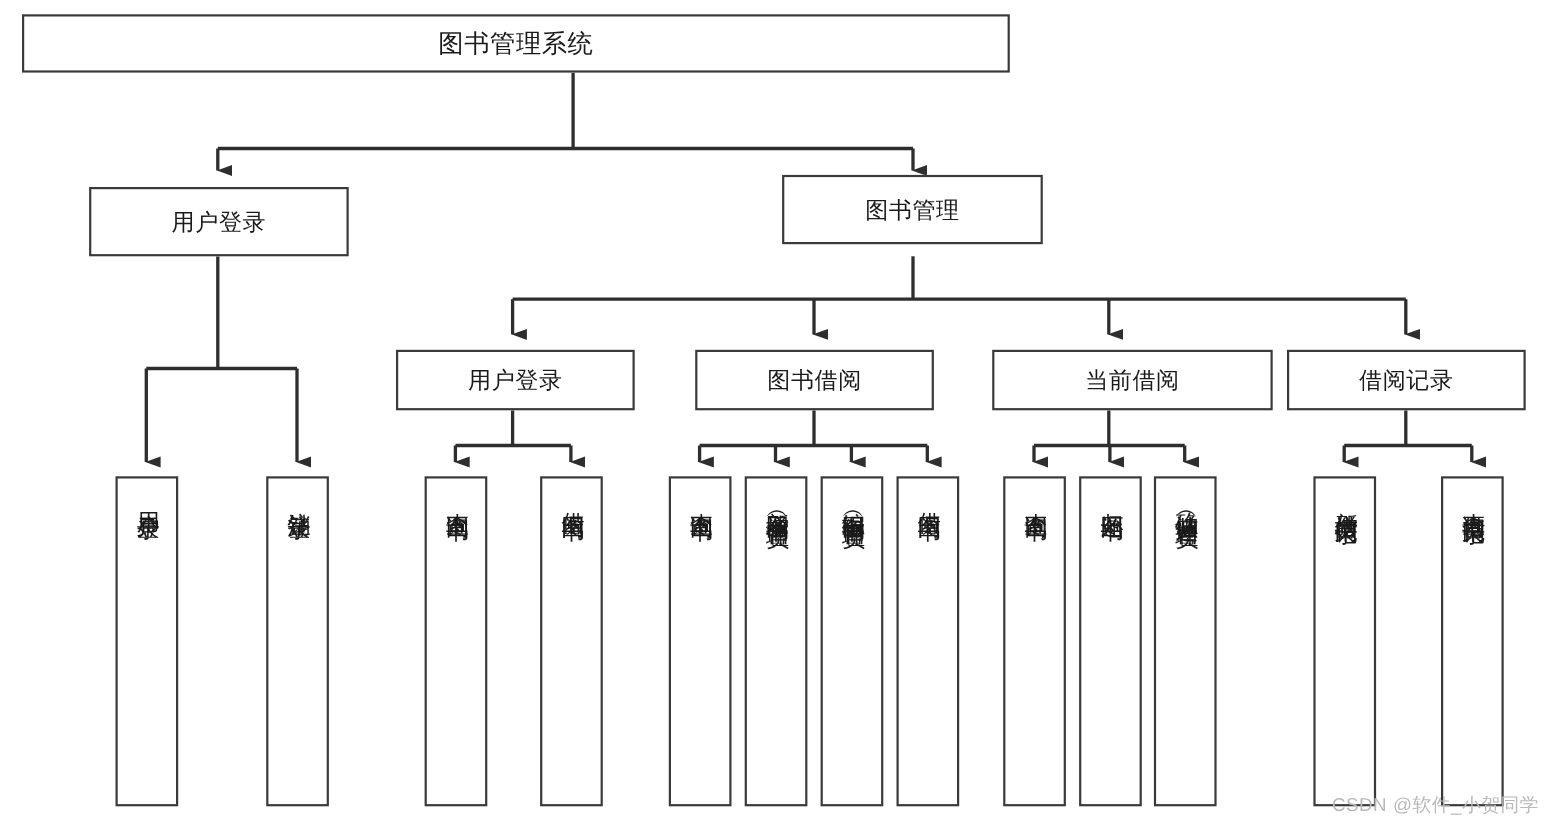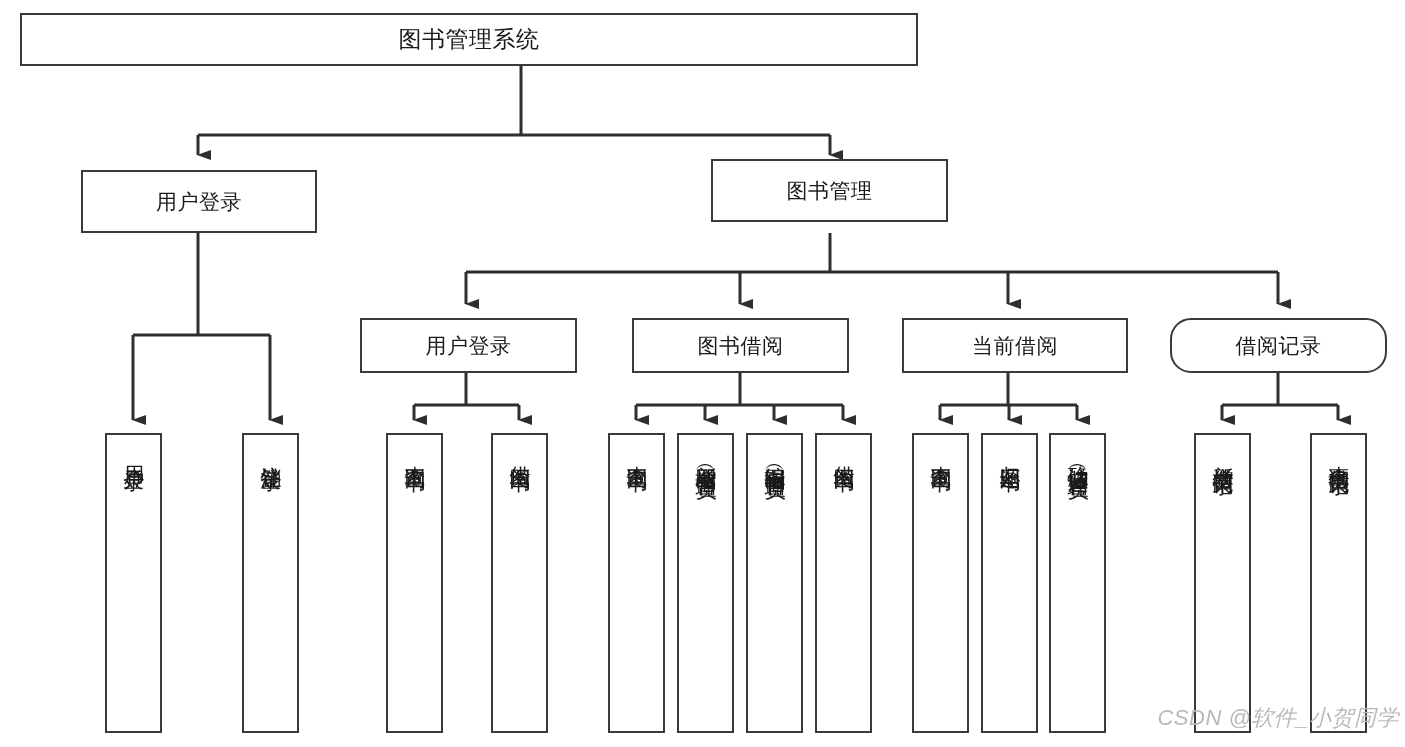--- a/index.html
+++ b/index.html
@@ -60,27 +60,26 @@
     writing-mode: vertical-rl;
     text-orientation: upright;
     font-size: 21px;
     line-height: 1.18;
     letter-spacing: 2px;
     white-space: nowrap;
   }
   .watermark {
     position: absolute;
     right: 6px;
-    bottom: 14px;
-    font-size: 22px;
+    bottom: 4px;
+    font-size: 17px;
     color: #b9b9b9;
     z-index: 5;
     white-space: nowrap;
     letter-spacing: 0.5px;
-    font-style: italic;
   }
 </style>
 </head>
 <body>
 
 <div id="canvas">
 
   <svg id="edges" viewBox="0 0 1405 747" xmlns="http://www.w3.org/2000/svg">
     <defs>
       <marker id="arrow" viewBox="0 0 12 14" refX="6" refY="13" markerWidth="12" markerHeight="14" orient="auto-start-reverse" markerUnits="userSpaceOnUse">
@@ -141,24 +140,24 @@
   <div class="node level-mid" style="left:711px; top:159px; width:237px; height:63px;">
     <span class="node-label">图书管理</span>
   </div>
 
   <div class="node level-mid" style="left:360px; top:318px; width:217px; height:55px;">
     <span class="node-label">用户登录</span>
   </div>
   <div class="node level-mid" style="left:632px; top:318px; width:217px; height:55px;font-family:Liberation Mono, monospace;">
     <span class="node-label">图书借阅</span>
   </div>
-  <div class="node level-mid" style="left:902px; top:318px; width:226px; height:55px;">
+  <div class="node level-mid" style="left:902px; top:318px; width:255px; height:55px;">
     <span class="node-label">当前借阅</span>
   </div>
-  <div class="node level-mid" style="left:1170px; top:318px; width:217px; height:55px;border-radius:21px;">
+  <div class="node level-mid" style="left:1170px; top:318px; width:217px; height:55px;">
     <span class="node-label">借阅记录</span>
   </div>
 
   <div class="node level-leaf" style="left:105px; top:433px; width:57px; height:300px;">
     <span class="node-label">用户登录</span>
   </div>
   <div class="node level-leaf" style="left:242px; top:433px; width:57px; height:300px;">
     <span class="node-label">注销登录</span>
   </div>
 

